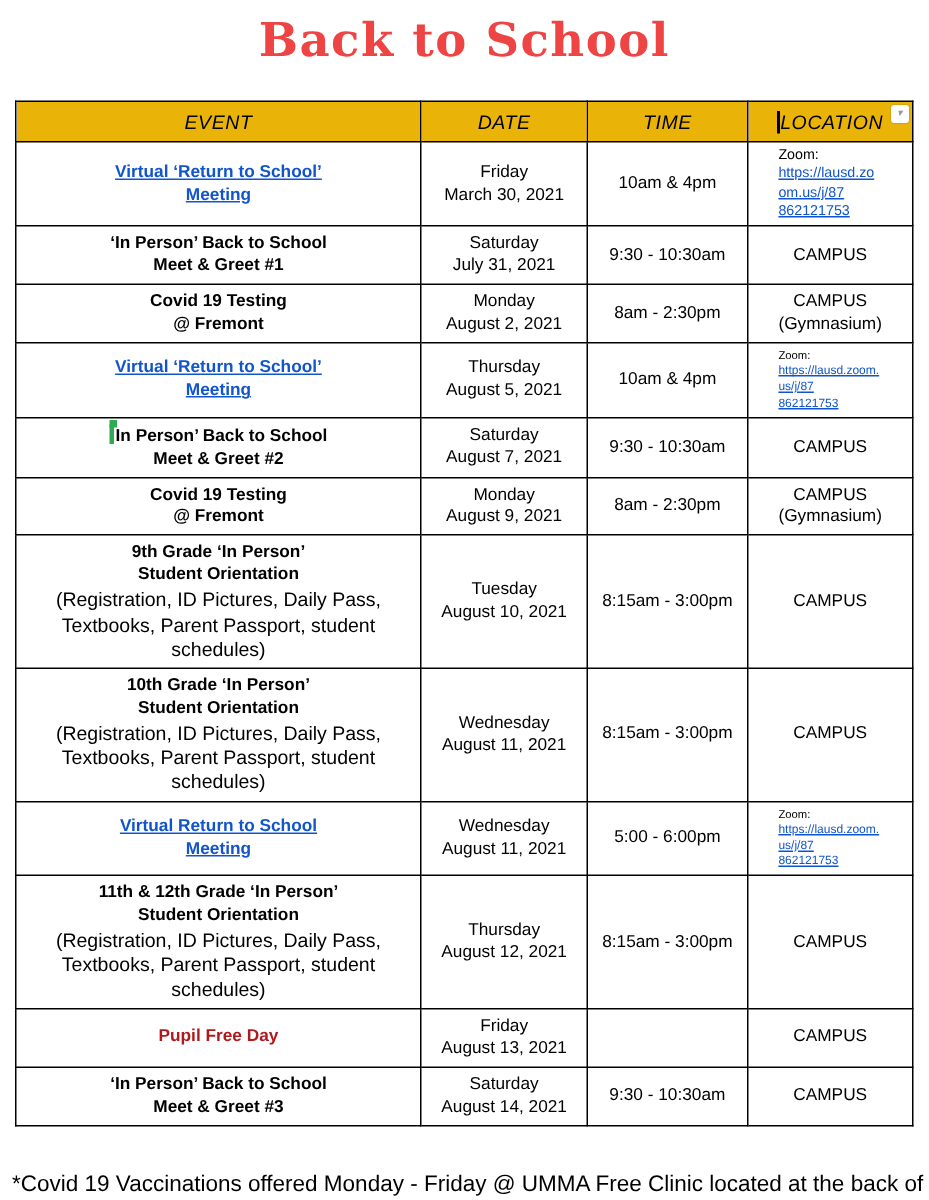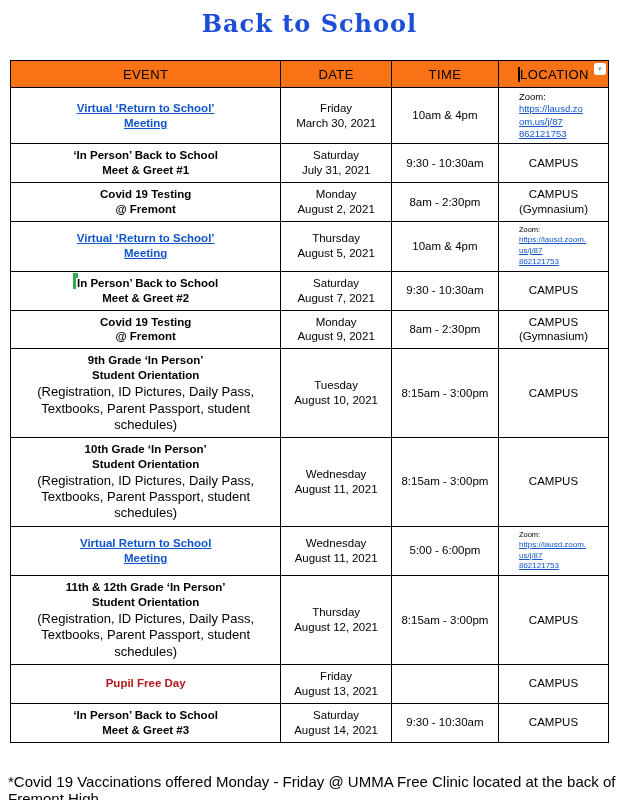--- a/index.html
+++ b/index.html
@@ -12,22 +12,22 @@
   }
   .titles { text-align: center; padding-top: 5px; }
   .school-name {
     font-family: "DejaVu Serif", serif;
     font-size: 21px; font-weight: bold;
     color: #b3242a;
     letter-spacing: 0.5px;
   }
   .subtitle {
     font-family: "DejaVu Serif", serif;
-    font-size: 24px; font-weight: bold;
-    color: #1d4ed8;
+    font-size: 31px; font-weight: bold;
+    color: #ef4444;
     margin-top: 4px;
     letter-spacing: 1px;
   }
   .banner {
     font-family: "DejaVu Serif", serif;
     font-size: 34px; font-weight: bold;
     color: #b0151c;
     margin-top: 10px;
     letter-spacing: 1px;
   }
@@ -37,26 +37,27 @@
     margin: 22px auto 0 10px;
     table-layout: fixed;
   }
   .schedule th, .schedule td {
     border: 1.8px solid #000;
     vertical-align: middle;
     text-align: center;
     padding: 4px 4px;
   }
   .schedule th {
-    background: #f97316;
+    background: #eab308;
     font-size: 13px;
     font-weight: 500;
     height: 27px;
     letter-spacing: 0.4px;
     position: relative;
+    font-style: italic;
   }
   .text-cursor {
     display: inline-block;
     width: 2px; height: 15px;
     background: #000;
     vertical-align: -3px;
     margin-right: 0px;
   }
   .filter-chip {
     position: absolute;

